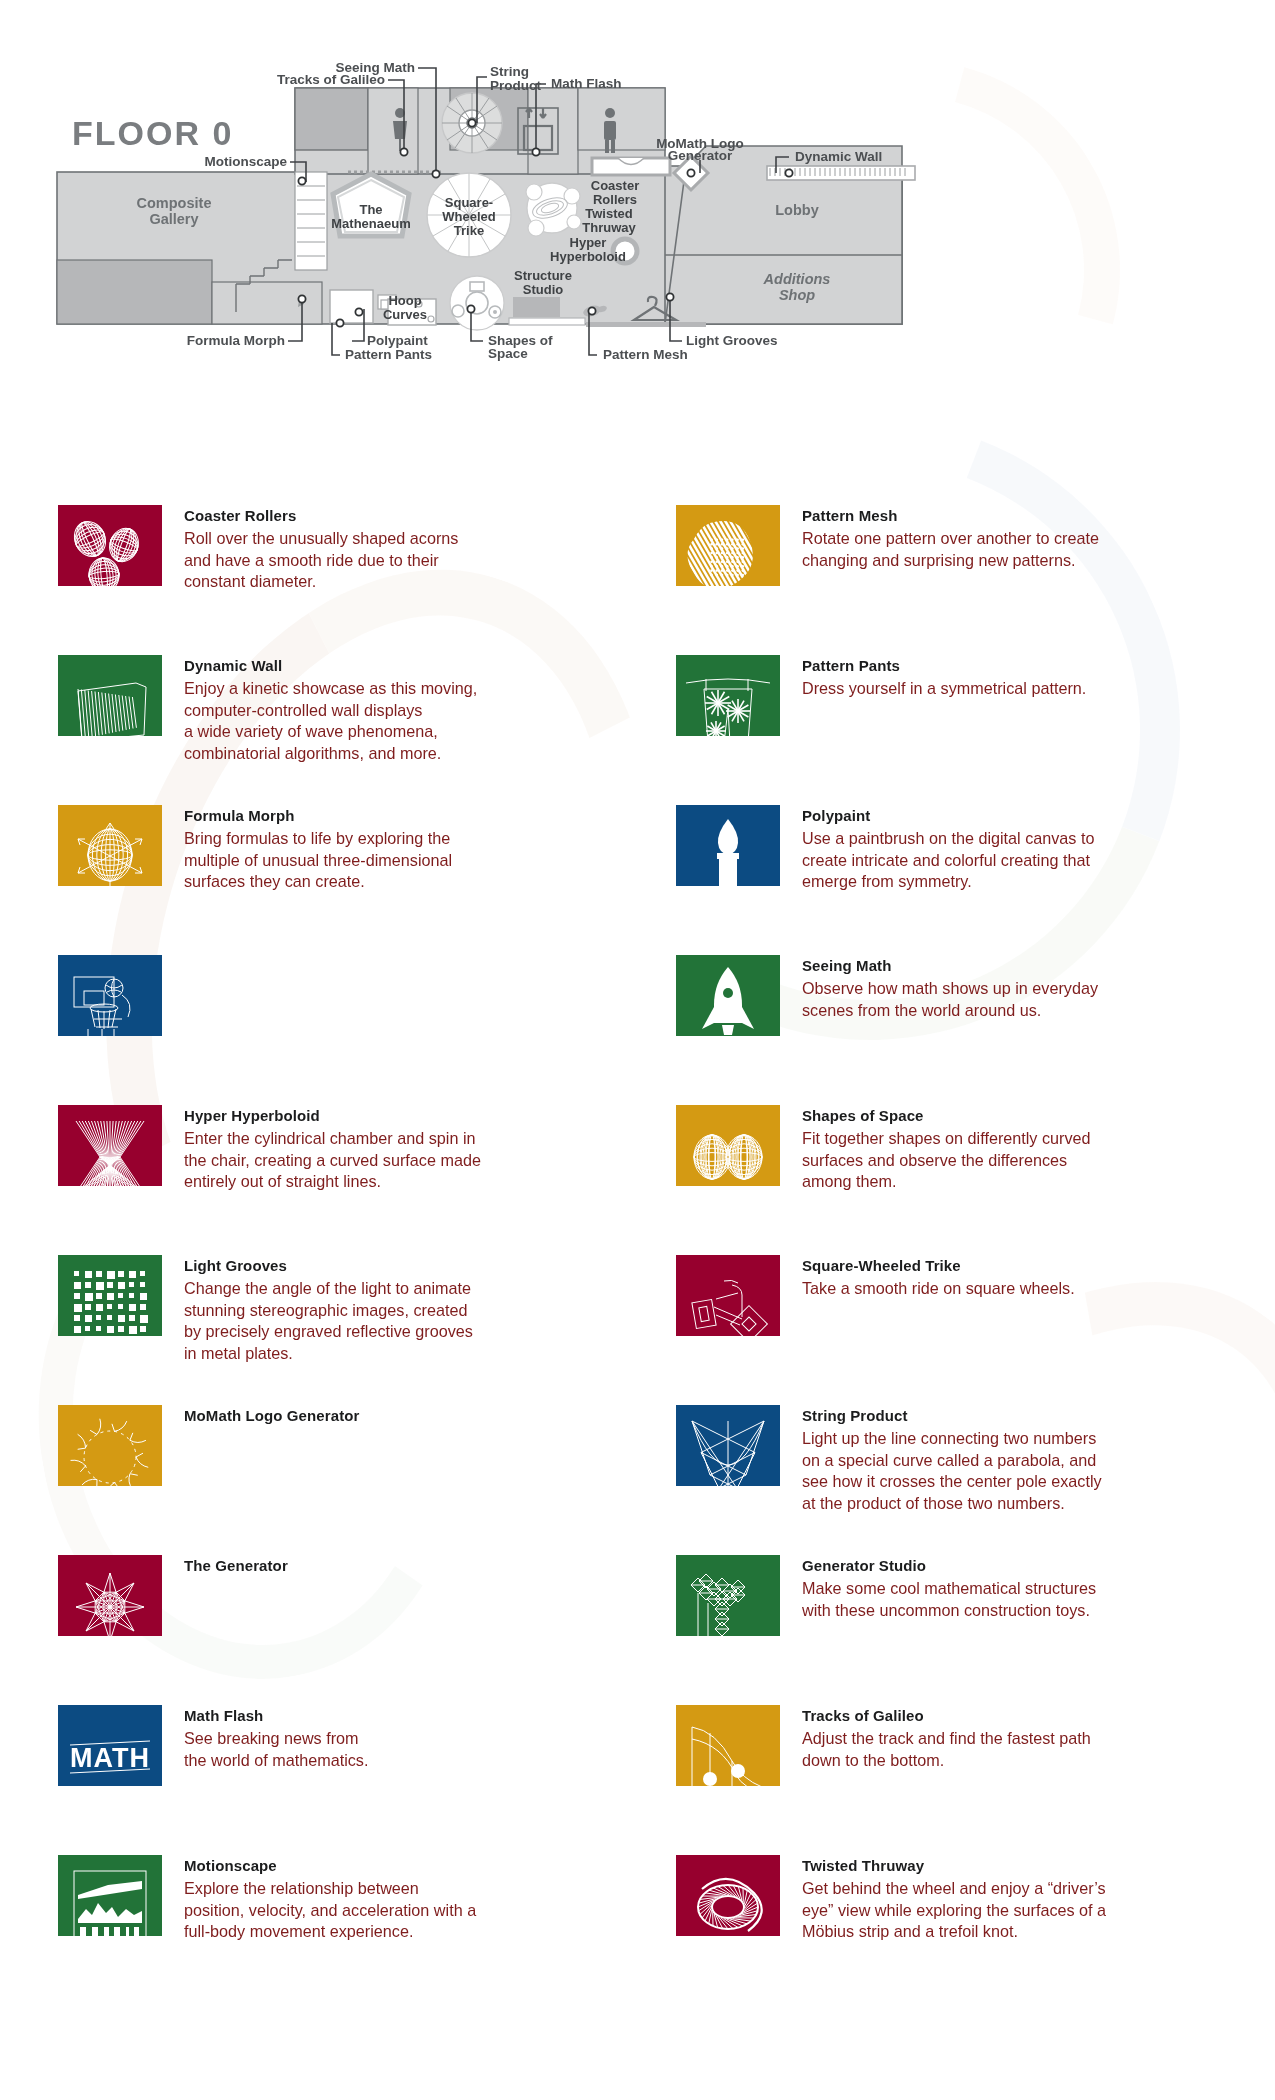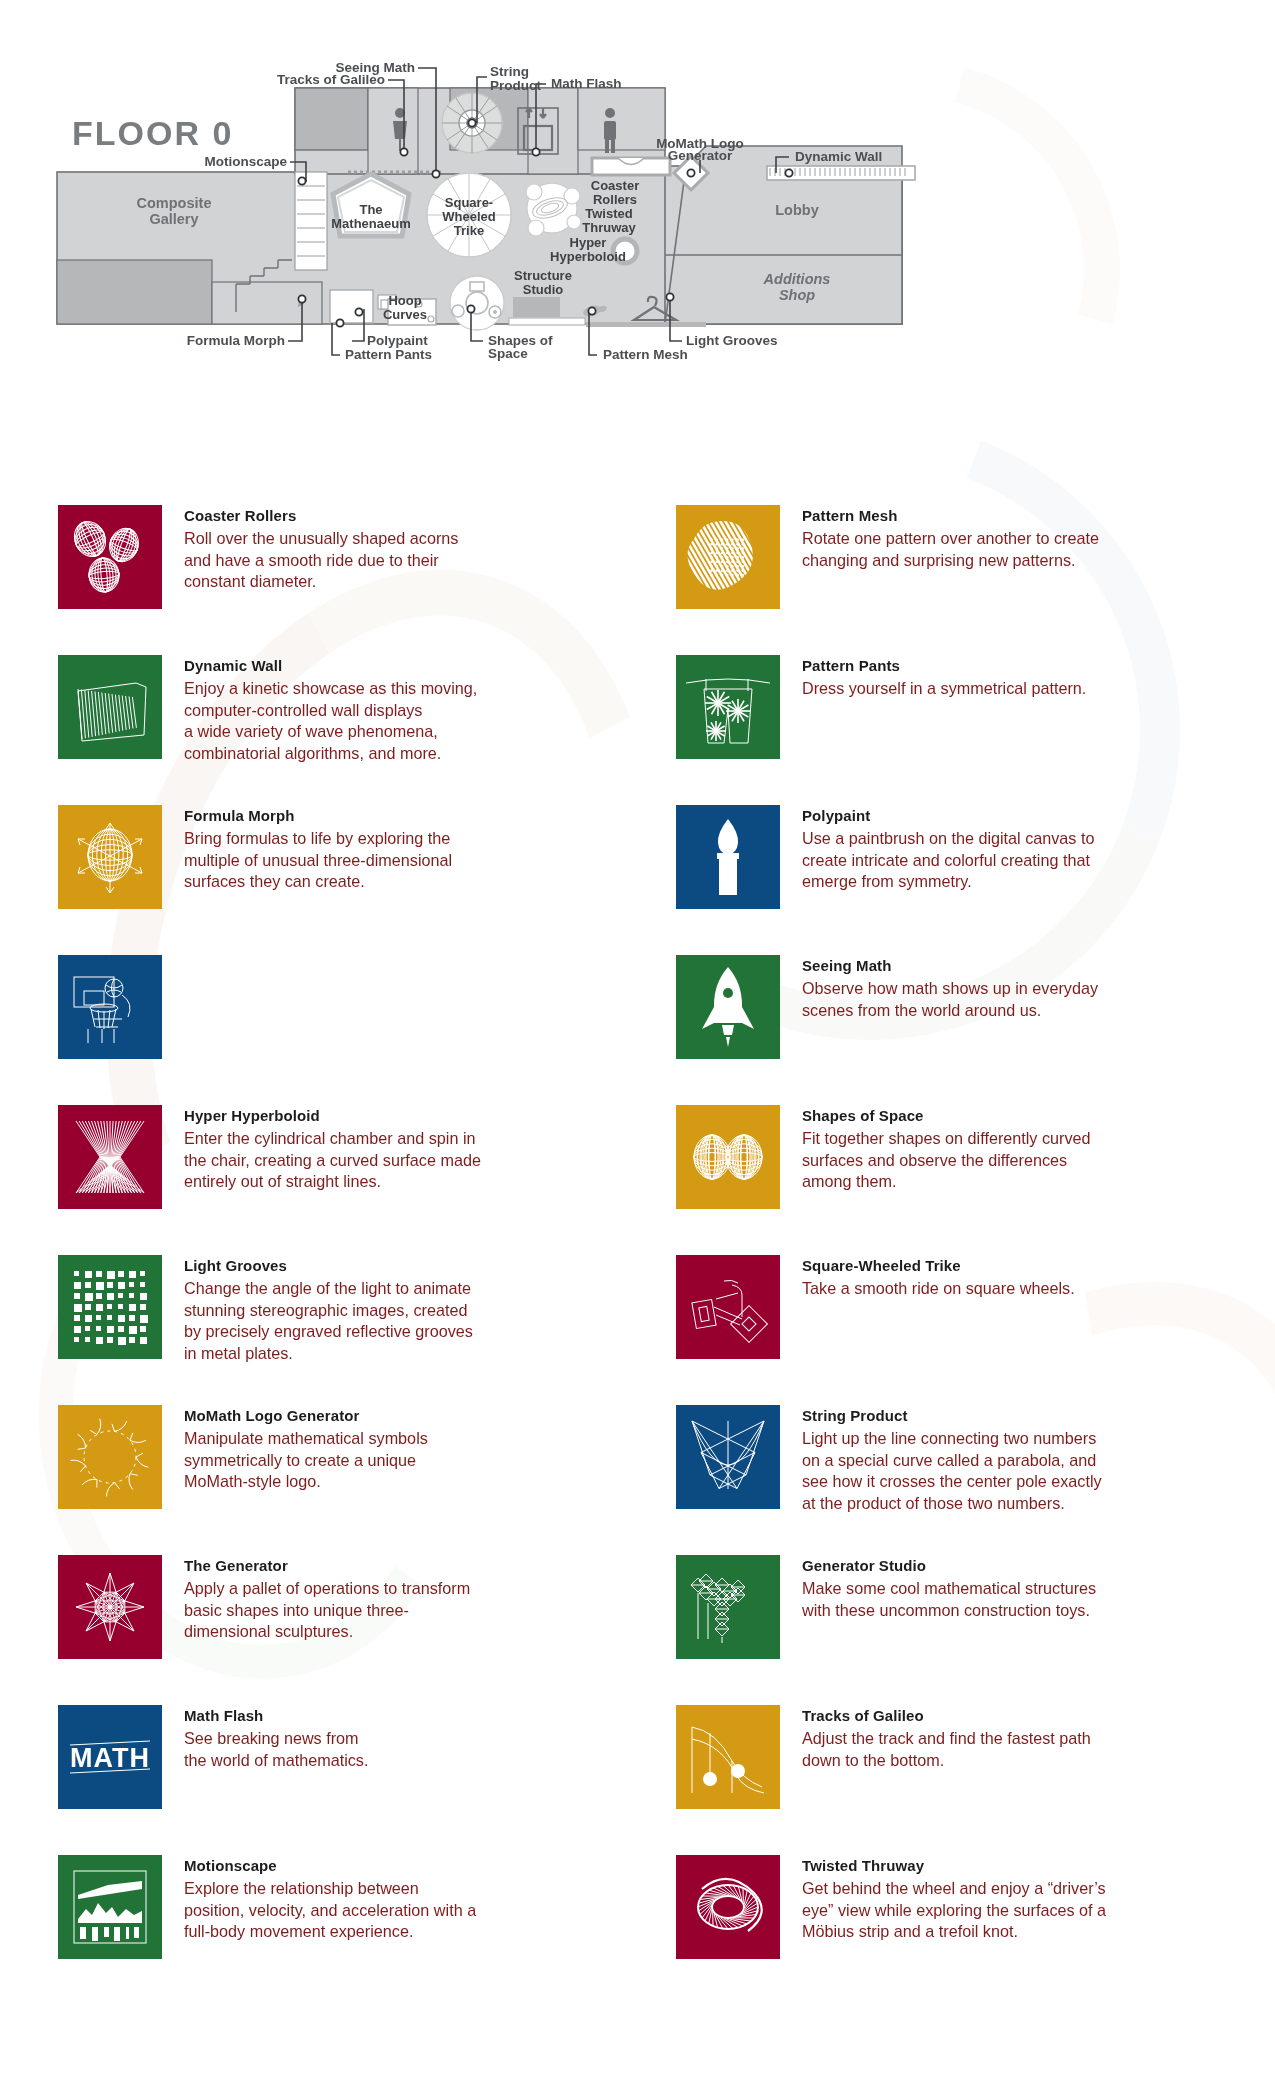--- a/index.html
+++ b/index.html
@@ -43,21 +43,21 @@
     position: absolute; left: 0; top: 505px;
     width: 1275px;
     display: grid;
     grid-template-columns: 600px 600px;
     column-gap: 18px;
     padding-left: 58px;
   }
   .col { display: flex; flex-direction: column; }
   .entry { display: flex; gap: 22px; height: 150px; align-items: flex-start; }
   .tile {
-    width: 104px; height: 104px; flex: 0 0 104px;
+    width: 104px; height: 81px; flex: 0 0 104px;
     position: relative; overflow: hidden;
   }
   .tile svg { position: absolute; left: 0; top: 0; }
   .etext { padding-top: 2px; }
   .etitle { font-size: 15px; font-weight: bold; color: #1b1c1d; line-height: 1.2; margin-bottom: 3px; letter-spacing: .1px; }
   .edesc { font-size: 16.2px; color: #7f1d1d; line-height: 1.33; max-width: 470px; white-space: pre-line; }
 </style>
 </head>
 <body>
 
@@ -629,23 +629,20 @@
               <path d="M56.51485261934018 26.394998421682587 q8.827218735293625 -1.7550525346214598 12.275904400704196 -10.261684615343201"></path>
               <path d="M56.51485261934018 26.394998421682587 l-2.5580109982794705 -7.58001185570849"></path>
               <path d="M71.91715552109342 35.287522148149975 q7.890167883971046 4.329578589510979 15.999972075672849 0.02989276984595375"></path>
               <path d="M71.91715552109342 35.287522148149975 l2.9127875914572723 -7.4508837359774"></path>
               <circle cx="52" cy="52" r="26" stroke-dasharray="3 4"></circle>
             </g>
           </svg>
         </div>
         <div class="etext">
           <div class="etitle">MoMath Logo Generator</div>
-          <div class="edesc">Manipulate mathematical symbols
-symmetrically to create a unique
-MoMath-style logo.</div>
         </div>
       </div>
       <div class="entry">
         <div class="tile" style="background: rgb(151, 0, 46);">
           <svg width="104" height="104" viewBox="0 0 104 104">
             <g stroke="#ffffff" fill="none" stroke-width="1">
               <polygon points="86.0,52.0 66.8,58.1 76.0,76.0 58.1,66.8 52.0,86.0 45.9,66.8 28.0,76.0 37.2,58.1 18.0,52.0 37.2,45.9 28.0,28.0 45.9,37.2 52.0,18.0 58.1,37.2 76.0,28.0 66.8,45.9"></polygon>
               <line x1="52" y1="52" x2="86.0" y2="52.0"></line>
               <line x1="52" y1="52" x2="76.0" y2="76.0"></line>
               <line x1="52" y1="52" x2="52.0" y2="86.0"></line>
@@ -680,23 +677,20 @@
               <line x1="37.2" y1="45.9" x2="58.1" y2="37.2"></line>
               <line x1="37.2" y1="45.9" x2="66.8" y2="45.9"></line>
               <line x1="45.9" y1="37.2" x2="58.1" y2="37.2"></line>
               <line x1="45.9" y1="37.2" x2="66.8" y2="45.9"></line>
               <line x1="58.1" y1="37.2" x2="66.8" y2="45.9"></line>
             </g>
           </svg>
         </div>
         <div class="etext">
           <div class="etitle">The Generator</div>
-          <div class="edesc">Apply a pallet of operations to transform
-basic shapes into unique three-
-dimensional sculptures.</div>
         </div>
       </div>
       <div class="entry">
         <div class="tile" style="background: rgb(12, 75, 130);">
           <svg width="104" height="104" viewBox="0 0 104 104">
             <line x1="12" y1="40" x2="92" y2="36" stroke="#ffffff" fill="none" stroke-width="1"></line>
             <line x1="12" y1="68" x2="92" y2="64" stroke="#ffffff" fill="none" stroke-width="1"></line>
             <text x="52" y="62" text-anchor="middle" fill="#ffffff" font-family="Liberation Sans, sans-serif" font-size="27" font-weight="bold" letter-spacing="1">MATH</text>
           </svg>
         </div>

